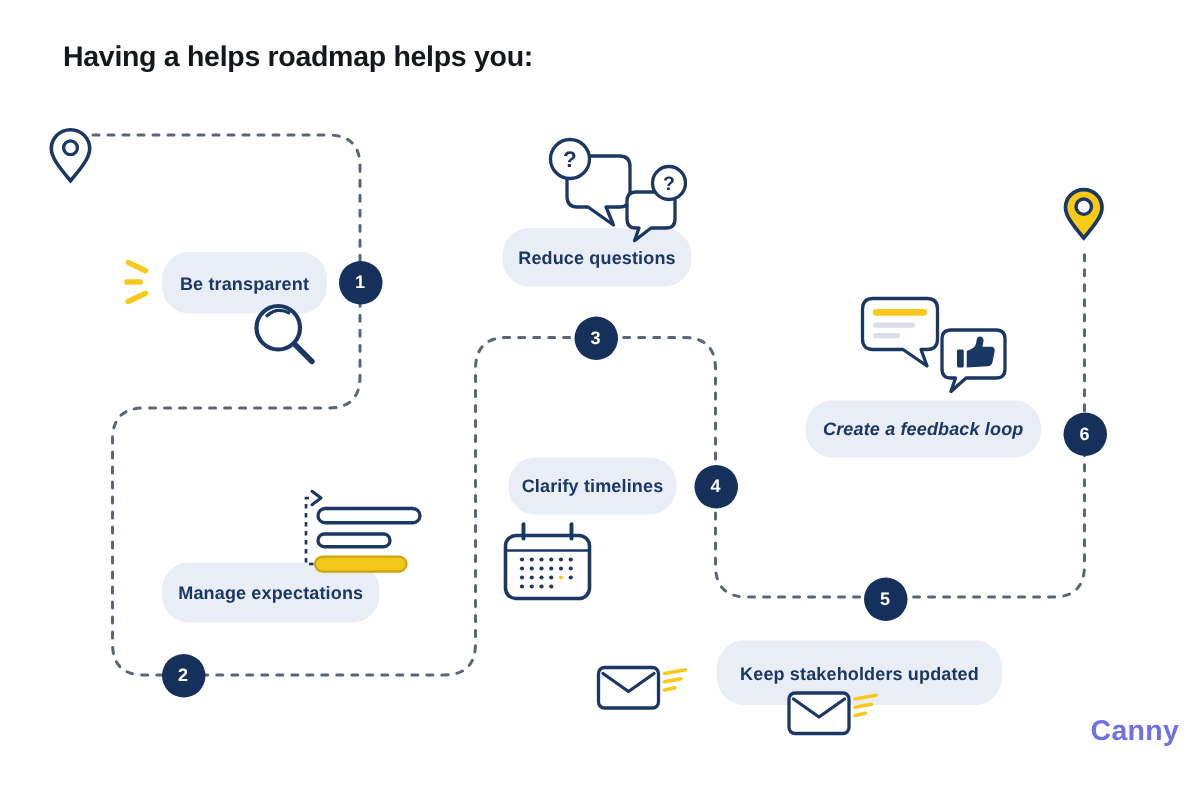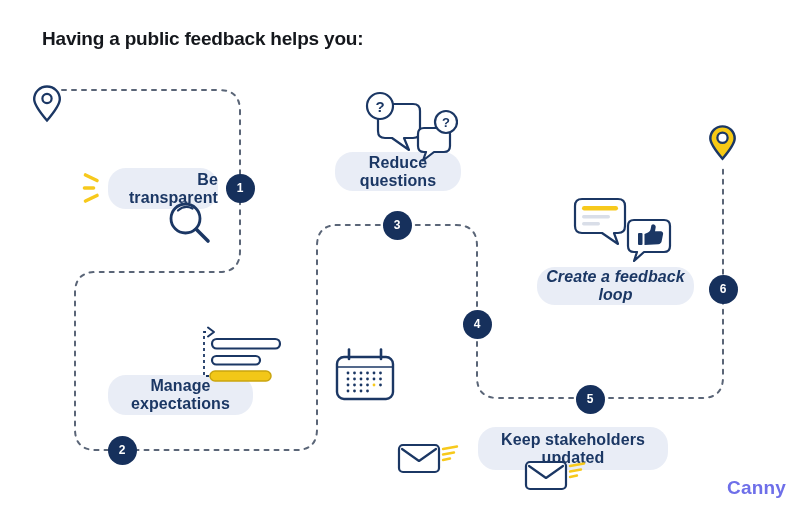--- a/index.html
+++ b/index.html
@@ -8,57 +8,58 @@
     font-family:"Liberation Sans", sans-serif;overflow:hidden;
   }
   .title{
     position:absolute;left:42px;top:28px;margin:0;
     font-size:19px;font-weight:700;color:#14171c;letter-spacing:-0.2px;
   }
   .route{position:absolute;left:0;top:0;pointer-events:none;}
   .pill{
     position:absolute;background:#e9edf6;border-radius:18px;
     display:flex;align-items:center;justify-content:center;text-align:center;
-    color:#1b3764;font-weight:700;font-size:16px;letter-spacing:0.1px;
+    color:#1b3764;font-weight:700;font-size:12px;letter-spacing:0.1px;
   }
   .badge{
     position:absolute;width:29px;height:29px;border-radius:50%;
     background:#16305c;color:#ffffff;display:flex;align-items:center;justify-content:center;
     font-size:12px;font-weight:700;
   }
   .icon{position:absolute;}
   .brand{
     position:absolute;left:727px;top:477px;
     font-size:19px;font-weight:600;color:#6e6fe9;letter-spacing:0.2px;
   }
 </style>
 </head>
 <body>
 
 <div class="canvas">
 
-  <h1 class="title">Having a public feedback helps you:</h1>
+  <h1 class="title">Having a helps roadmap helps you:</h1>
 
   <svg class="route" width="800" height="525" viewBox="0 0 800 525">
     <path d="M 62 90 H 219 Q 240 90 240 111 V 251 Q 240 272 219 272 H 96 Q 75 272 75 293 V 429 Q 75 450 96 450 H 296 Q 317 450 317 429 V 246 Q 317 225 338 225 H 456 Q 477 225 477 246 V 377 Q 477 398 498 398 H 702 Q 723 398 723 377 V 168" fill="none" stroke="#5a6577" stroke-width="2" stroke-dasharray="4 6" stroke-linecap="round"></path>
   </svg>
 
   <svg class="icon" style="left:30px;top:84px;" width="34" height="40" viewBox="0 0 34 40">
     <path d="M 17 2.5 C 9.8 2.5 4.2 8.2 4.2 15.2 C 4.2 20.5 8.5 26.5 17 36.5 C 25.5 26.5 29.8 20.5 29.8 15.2 C 29.8 8.2 24.2 2.5 17 2.5 Z" fill="#ffffff" stroke="#1b3764" stroke-width="2.4"></path>
     <circle cx="17" cy="14.5" r="4.6" fill="#ffffff" stroke="#1b3764" stroke-width="2.2"></circle>
   </svg>
 
   <svg class="icon" style="left:706px;top:124px;" width="33" height="38" viewBox="0 0 34 40">
     <path d="M 17 2.5 C 9.8 2.5 4.2 8.2 4.2 15.2 C 4.2 20.5 8.5 26.5 17 36.5 C 25.5 26.5 29.8 20.5 29.8 15.2 C 29.8 8.2 24.2 2.5 17 2.5 Z" fill="#f7ca15" stroke="#1b3764" stroke-width="2.6"></path>
     <circle cx="17" cy="14.5" r="5.4" fill="#ffffff" stroke="#1b3764" stroke-width="2.4"></circle>
   </svg>
 
   <div class="pill" style="left:108px;top:168px;width:110px;height:41px;text-align:right;">Be transparent</div>
   <div class="pill" style="left:108px;top:375px;width:145px;height:40px;">Manage expectations</div>
   <div class="pill" style="left:335px;top:152px;width:126px;height:39px;">Reduce questions</div>
+  <div class="pill" style="left:339px;top:305px;width:112px;height:38px;">Clarify timelines</div>
   <div class="pill" style="left:478px;top:427px;width:190px;height:43px;">Keep stakeholders updated</div>
   <div class="pill" style="left:537px;top:267px;width:157px;height:38px;font-style:italic;">Create a feedback loop</div>
 
   <div class="badge" style="left:225.5px;top:173.5px;">1</div>
   <div class="badge" style="left:107.5px;top:435.5px;">2</div>
   <div class="badge" style="left:382.5px;top:210.5px;">3</div>
   <div class="badge" style="left:462.5px;top:309.5px;">4</div>
   <div class="badge" style="left:575.5px;top:384.5px;">5</div>
   <div class="badge" style="left:708.5px;top:274.5px;">6</div>
 

